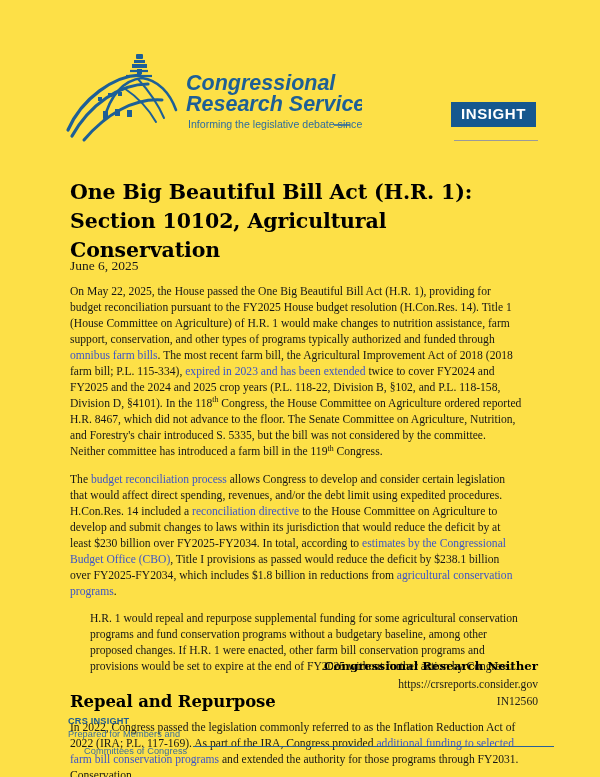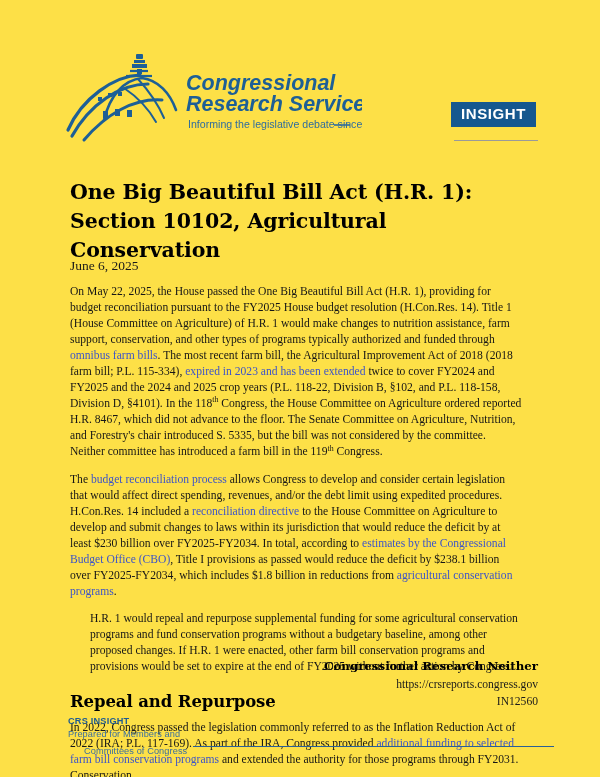--- a/index.html
+++ b/index.html
@@ -256,21 +256,21 @@
     <h2 class="section-head">Repeal and Repurpose</h2>
 
     <p class="para">
       <span>In 2022, Congress passed the legislation commonly referred to as the Inflation Reduction Act of 2022 (IRA; P.L. 117-169). As part of the IRA, Congress provided </span><a class="doclink" href="#">additional funding to selected farm bill conservation programs</a><span> and extended the authority for those programs through FY2031. Conservation</span>
     </p>
 
   </div>
 
   <div class="footer-right">
     <div class="footer-org">Congressional Research Neither</div>
-    <div class="footer-url">https://crsreports.congress.gov</div>
+    <div class="footer-url">https://crsreports.consider.gov</div>
     <div class="footer-id">IN12560</div>
   </div>
 
   <div class="footer-left">
     <div class="fl-title">CRS INSIGHT</div>
     <div class="fl-sub">Prepared for Members and</div>
   </div>
 
   <div class="footer-left-rulewrap">
     <div class="fl-sub" style="font-family:'Liberation Sans',sans-serif;color:#3a6f9f;font-size:9.2px;white-space:nowrap;">Committees of Congress</div>

